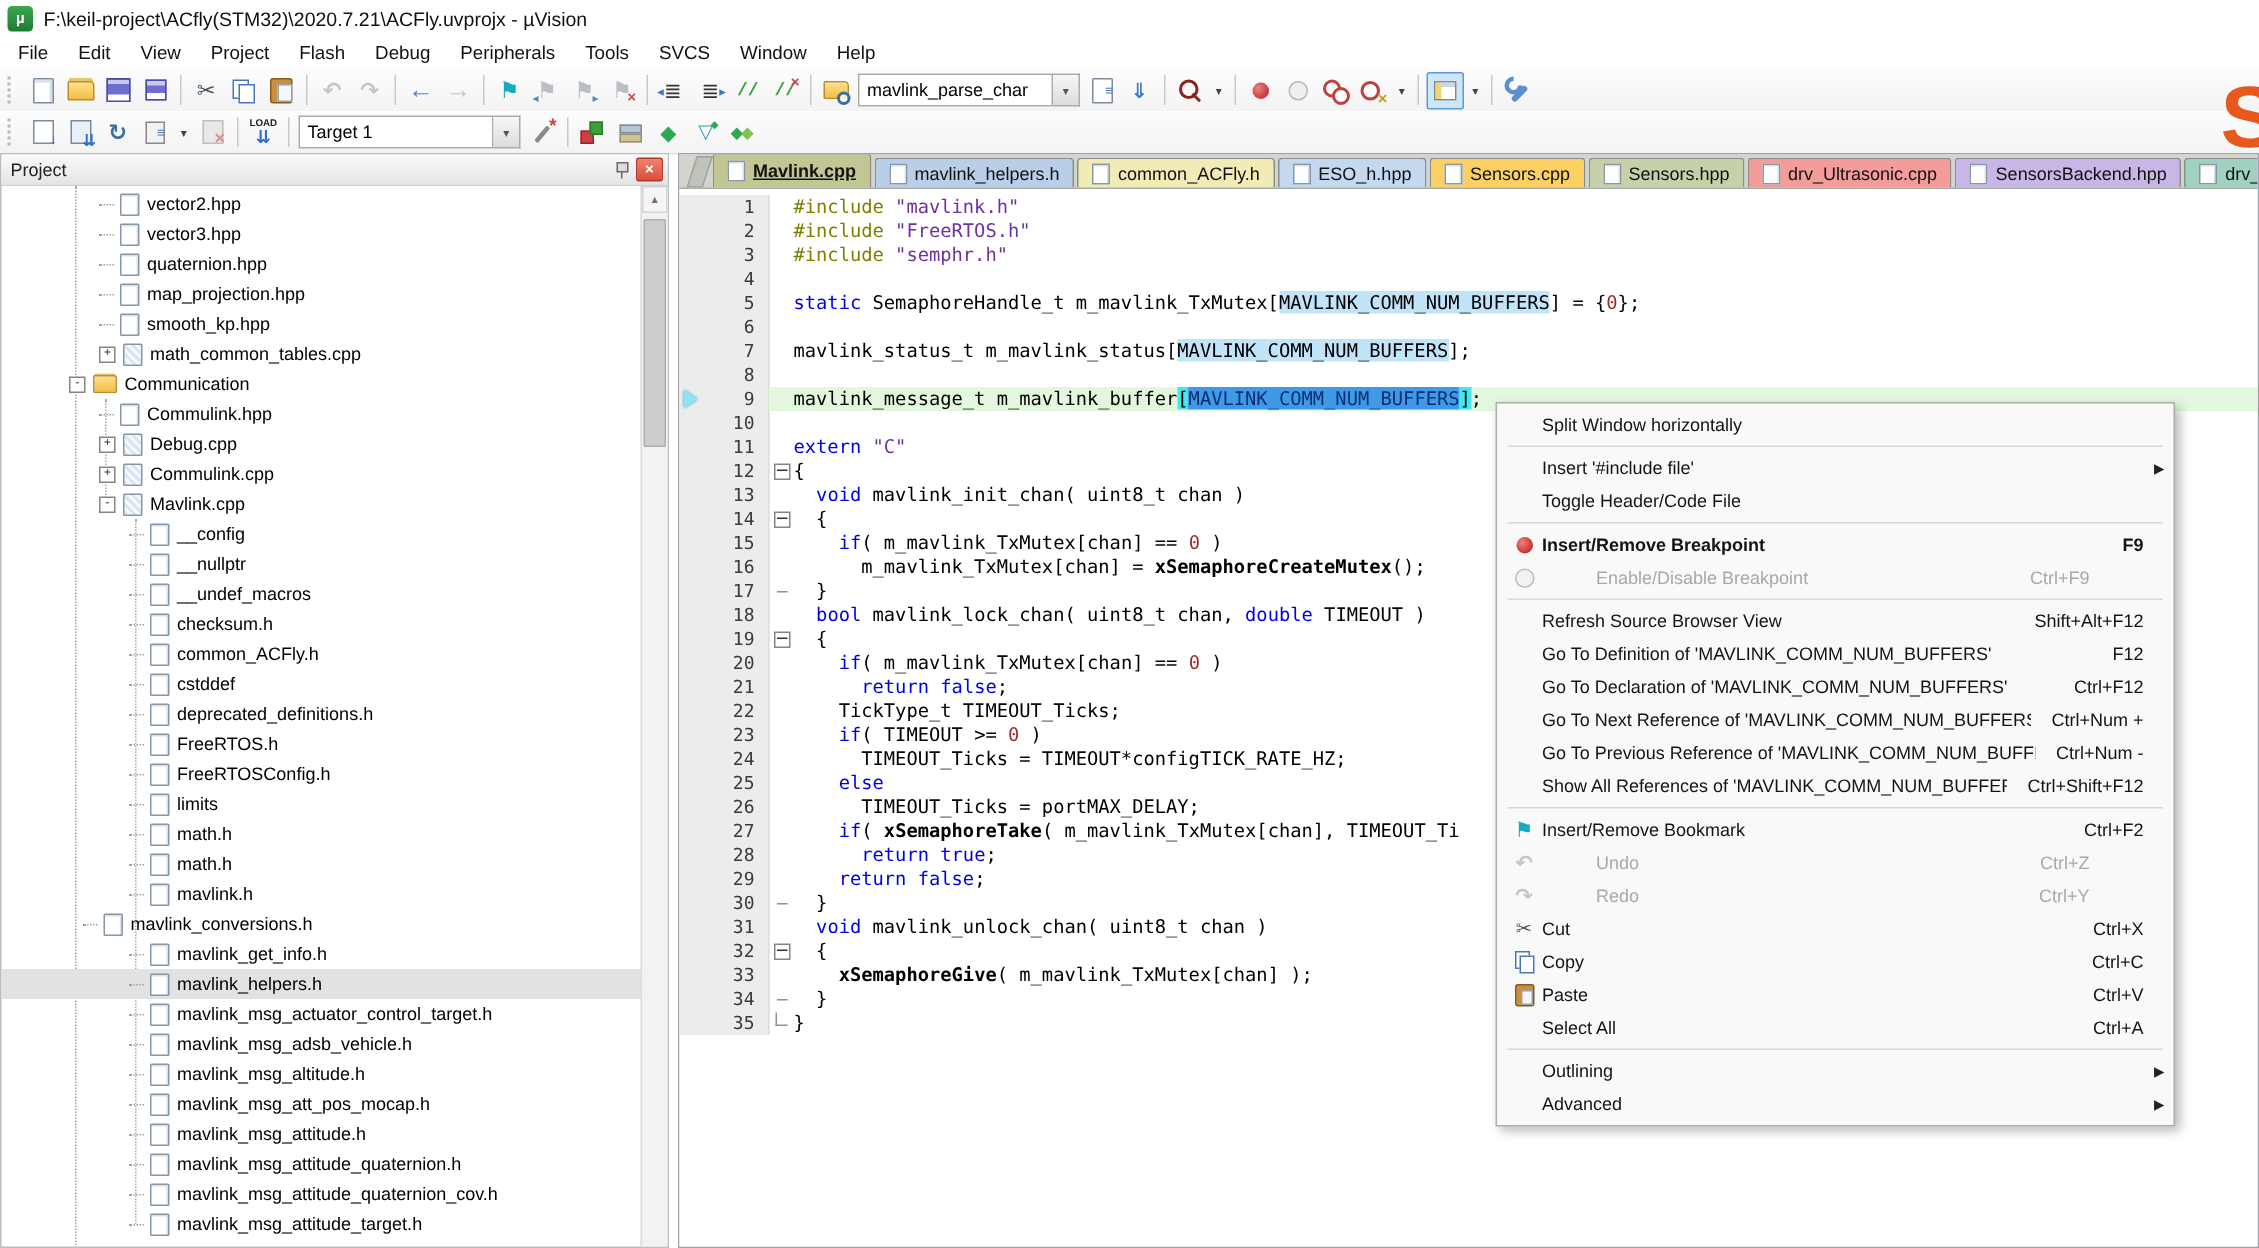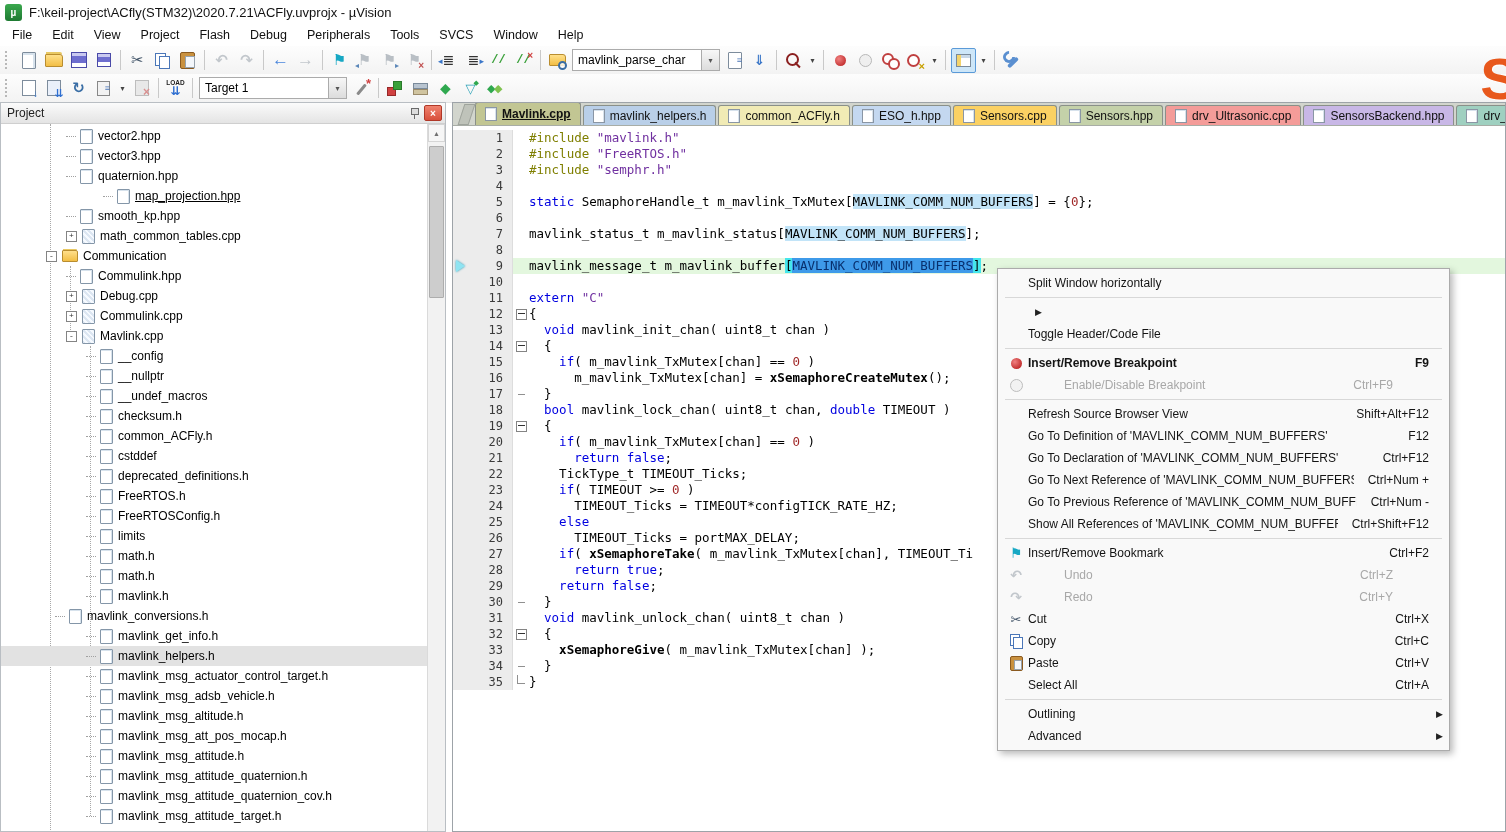--- a/index.html
+++ b/index.html
@@ -283,21 +283,21 @@
         <div class="trow" data-name="tree-item-vector3-hpp" style="padding-left: 65px;">
           <span class="tcon" data-name="tree-connector"></span>
           <span class="tico ico-file" data-name="file-icon"></span>
           <span class="tlabel" data-name="tree-item-label">vector3.hpp</span>
         </div>
         <div class="trow" data-name="tree-item-quaternion-hpp" style="padding-left: 65px;">
           <span class="tcon" data-name="tree-connector"></span>
           <span class="tico ico-file" data-name="file-icon"></span>
           <span class="tlabel" data-name="tree-item-label">quaternion.hpp</span>
         </div>
-        <div class="trow" data-name="tree-item-map-projection-hpp" style="padding-left: 102px; text-decoration: underline;">
+        <div class="trow" data-name="tree-item-map-projection-hpp" style="padding-left: 65px;">
           <span class="tcon" data-name="tree-connector"></span>
           <span class="tico ico-file" data-name="file-icon"></span>
           <span class="tlabel" data-name="tree-item-label">map_projection.hpp</span>
         </div>
         <div class="trow" data-name="tree-item-smooth-kp-hpp" style="padding-left: 65px;">
           <span class="tcon" data-name="tree-connector"></span>
           <span class="tico ico-file" data-name="file-icon"></span>
           <span class="tlabel" data-name="tree-item-label">smooth_kp.hpp</span>
         </div>
         <div class="trow" data-name="tree-item-math-common-tables-cpp" style="padding-left: 65px;">
@@ -765,20 +765,21 @@
 
   <div id="ctxmenu" data-name="editor-context-menu">
       <div class="mi" data-name="context-menu-item-split-window-horizontally">
         <span class="ic" data-name="menu-item-icon-column"></span>
         <span class="lbl" data-name="menu-item-label">Split Window horizontally</span>
         <span class="subcol" data-name="submenu-arrow-placeholder"></span>
       </div>
       <div class="msep" data-name="menu-separator"></div>
       <div class="mi" data-name="context-menu-item-insert-include-file">
         <span class="ic" data-name="menu-item-icon-column"></span>
+        <span class="lbl" data-name="menu-item-label">Insert '#include file'</span>
         <span class="subcol" data-name="submenu-arrow-icon">▶</span>
       </div>
       <div class="mi" data-name="context-menu-item-toggle-header-code-file">
         <span class="ic" data-name="menu-item-icon-column"></span>
         <span class="lbl" data-name="menu-item-label">Toggle Header/Code File</span>
         <span class="subcol" data-name="submenu-arrow-placeholder"></span>
       </div>
       <div class="msep" data-name="menu-separator"></div>
       <div class="mi bold" data-name="context-menu-item-insert-remove-breakpoint">
         <span class="ic" data-name="menu-item-icon-column">

